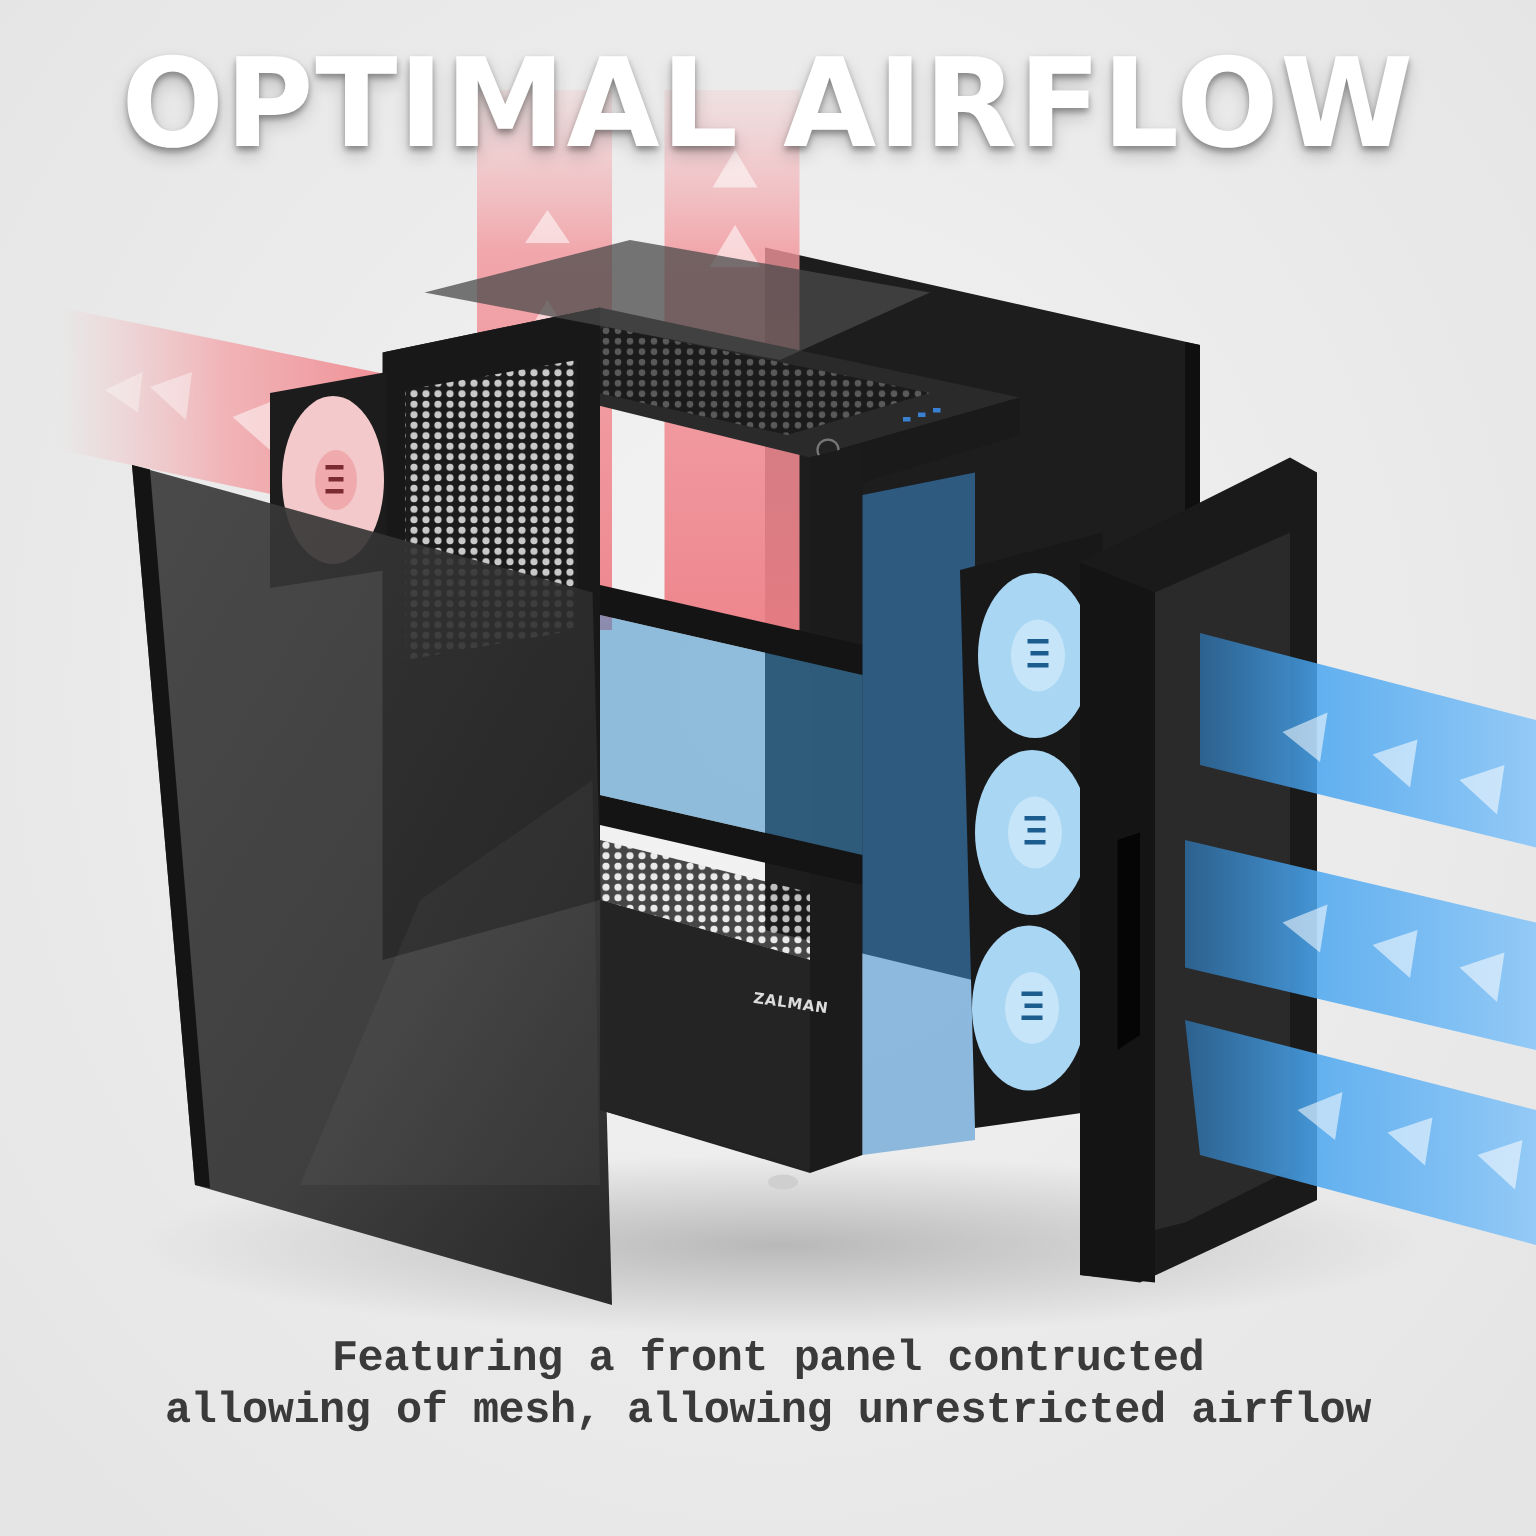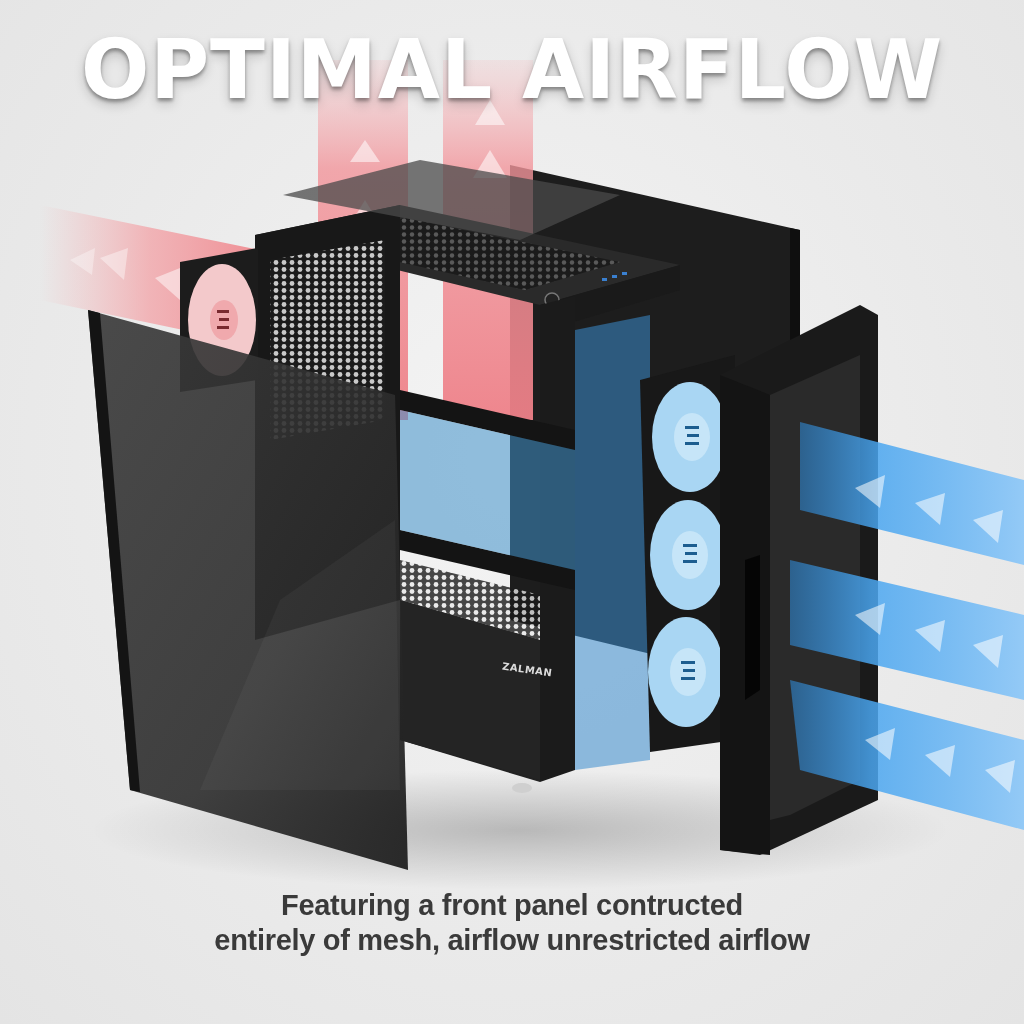--- a/index.html
+++ b/index.html
@@ -5,21 +5,21 @@
   html, body { margin: 0; padding: 0; }
   body { width: 1024px; height: 1024px; overflow: hidden; background: #ececec; position: relative; font-family: "DejaVu Sans", sans-serif; }
   .bg { position: absolute; inset: 0; background: radial-gradient(ellipse at 50% 45%, #f4f4f4 0%, #eaeaea 60%, #e4e4e4 100%); }
   .scene { position: absolute; inset: 0; }
   .headline {
     position: absolute; top: 22px; left: 0; width: 1024px; text-align: center;
     font-family: "DejaVu Sans", sans-serif; font-weight: bold; font-size: 82px; letter-spacing: 1px;
     color: #ffffff; line-height: 96px; transform: scaleX(0.98);
     text-shadow: 0 3px 4px rgba(0,0,0,0.35), 0 6px 12px rgba(0,0,0,0.18);
   }
-  .caption { position: absolute; top: 888px; left: 0; width: 1024px; text-align: center; color: #3a3a3a; font-family: Liberation Sans, sans-serif; font-weight: bold; font-size: 29px; line-height: 35px; letter-spacing: -0.3px; }
+  .caption { position: absolute; top: 888px; left: 0; width: 1024px; text-align: center; color: #3a3a3a; font-family: Liberation Mono, monospace; font-weight: bold; font-size: 29px; line-height: 35px; letter-spacing: -0.3px; }
   .caption div { white-space: nowrap; }
   .brand { position: absolute; left: 502px; top: 664px; color: #dcdcdc; font-family: "DejaVu Sans", sans-serif; font-weight: bold; font-size: 10px; letter-spacing: 0.5px; transform: rotate(8deg); }
 </style>
 </head>
 <body>
 
 <div class="bg"></div>
 
 <svg class="scene" width="1024" height="1024" viewBox="0 0 1024 1024">
   <defs>
@@ -176,14 +176,14 @@
     </g>
   </g>
 </svg>
 
 <div class="brand">ZALMAN</div>
 
 <h1 class="headline" style="margin:0;">OPTIMAL AIRFLOW</h1>
 
 <div class="caption">
   <div>Featuring a front panel contructed</div>
-  <div>entirely of mesh, airflow unrestricted airflow</div>
+  <div>allowing of mesh, allowing unrestricted airflow</div>
 </div>
 
 </body></html>

